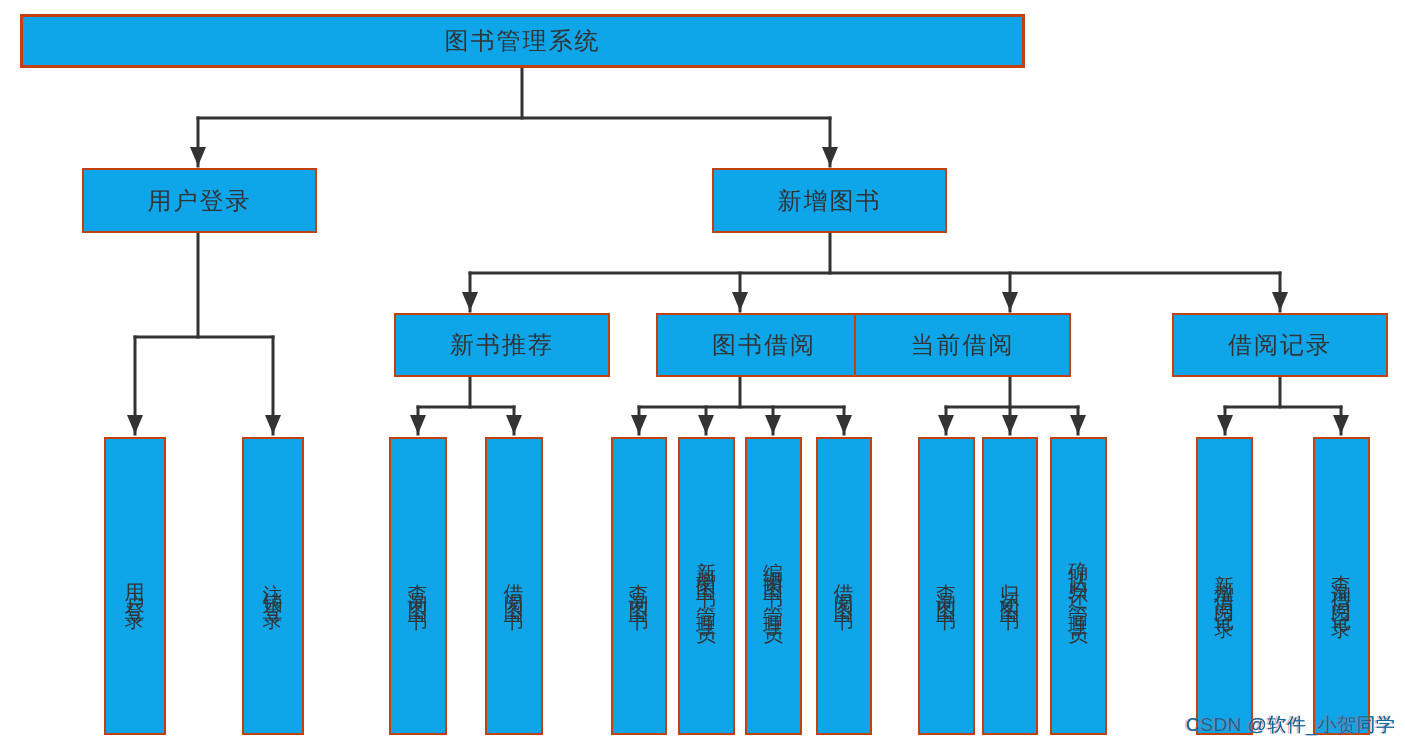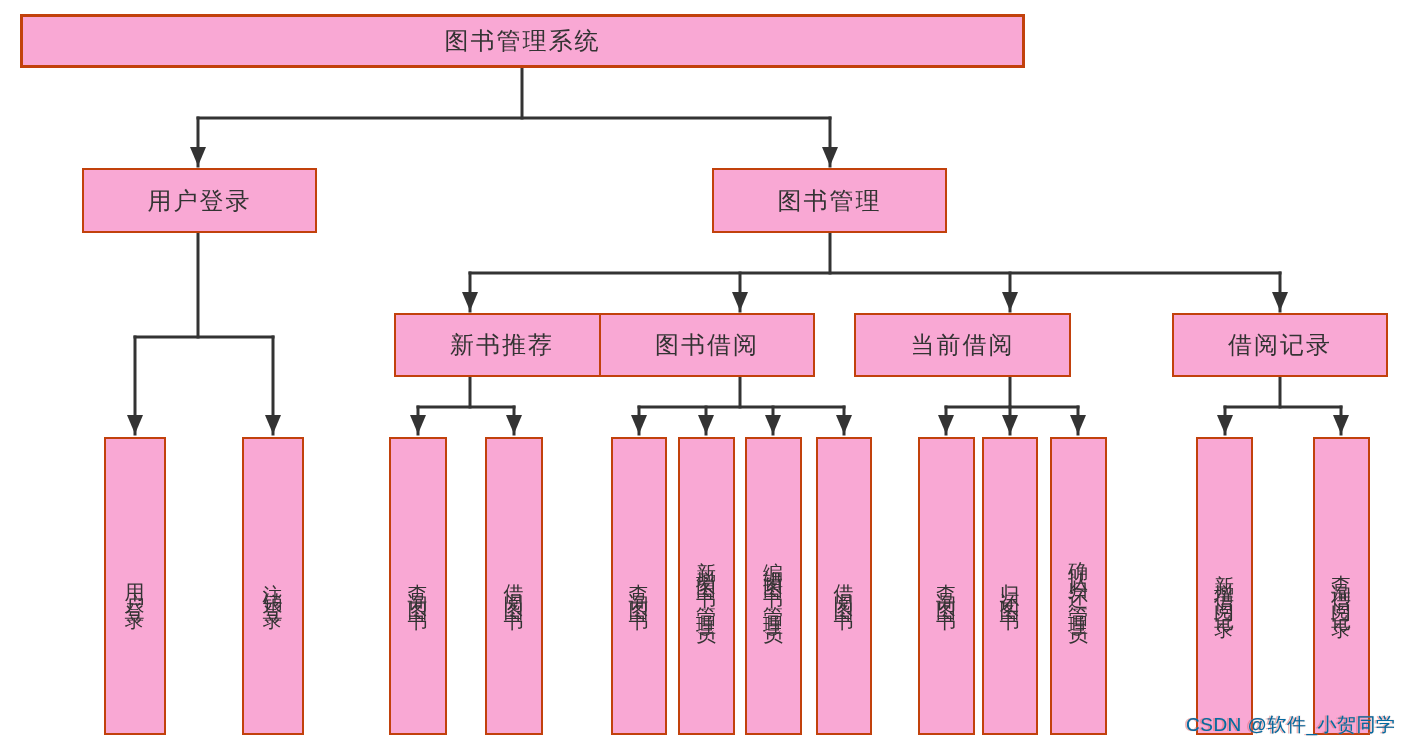--- a/index.html
+++ b/index.html
@@ -6,21 +6,21 @@
   #stage{
     position:relative;
     width:1405px;height:747px;
     background:#ffffff;
     font-family:"Liberation Sans","DejaVu Sans",sans-serif;
     overflow:hidden;
   }
   #wires{position:absolute;left:0;top:0;width:1405px;height:747px;}
   .node{
     position:absolute;
-    background:#f9a8d4;
+    background:#0ea5e9;
     border:7px solid #c2410c;
     box-sizing:border-box;
     display:flex;align-items:center;justify-content:center;
     color:#333333;
   }
   .hbox{font-size:24px;letter-spacing:2px;white-space:nowrap;}
   .root{border-width:3px;}
   .lvl{border-width:2.5px;}
   .leaf{
     border-width:2.5px;
@@ -92,24 +92,24 @@
       <path d="M1280,377 V407"></path>
       <path d="M1225,407 H1341"></path>
       <path d="M1225,407 V434" marker-end="url(#arrow)"></path>
       <path d="M1341,407 V434" marker-end="url(#arrow)"></path>
     </g>
   </svg>
 
   <div class="node hbox root" style="left:20px;top:14px;width:1005px;height:54px;">图书管理系统</div>
 
   <div class="node hbox lvl" style="left:82px;top:168px;width:235px;height:65px;">用户登录</div>
-  <div class="node hbox lvl" style="left:712px;top:168px;width:235px;height:65px;">图书管理</div>
+  <div class="node hbox lvl" style="left:712px;top:168px;width:235px;height:65px;">新增图书</div>
 
   <div class="node hbox lvl" style="left:362px;top:313px;width:216px;height:64px;margin-left:32px;">新书推荐</div>
-  <div class="node hbox lvl" style="left:599px;top:313px;width:216px;height:64px;">图书借阅</div>
+  <div class="node hbox lvl" style="left:656px;top:313px;width:216px;height:64px;">图书借阅</div>
   <div class="node hbox lvl" style="left:854px;top:313px;width:217px;height:64px;">当前借阅</div>
   <div class="node hbox lvl" style="left:1172px;top:313px;width:216px;height:64px;font-family:Liberation Mono, monospace;">借阅记录</div>
 
   <div class="node leaf" style="left:104px;top:437px;width:62px;height:298px;">用户登录</div>
   <div class="node leaf" style="left:242px;top:437px;width:62px;height:298px;">注销登录</div>
 
   <div class="node leaf" style="left:389px;top:437px;width:58px;height:298px;">查询图书</div>
   <div class="node leaf" style="left:485px;top:437px;width:58px;height:298px;">借阅图书</div>
 
   <div class="node leaf" style="left:611px;top:437px;width:56px;height:298px;">查询图书</div>

